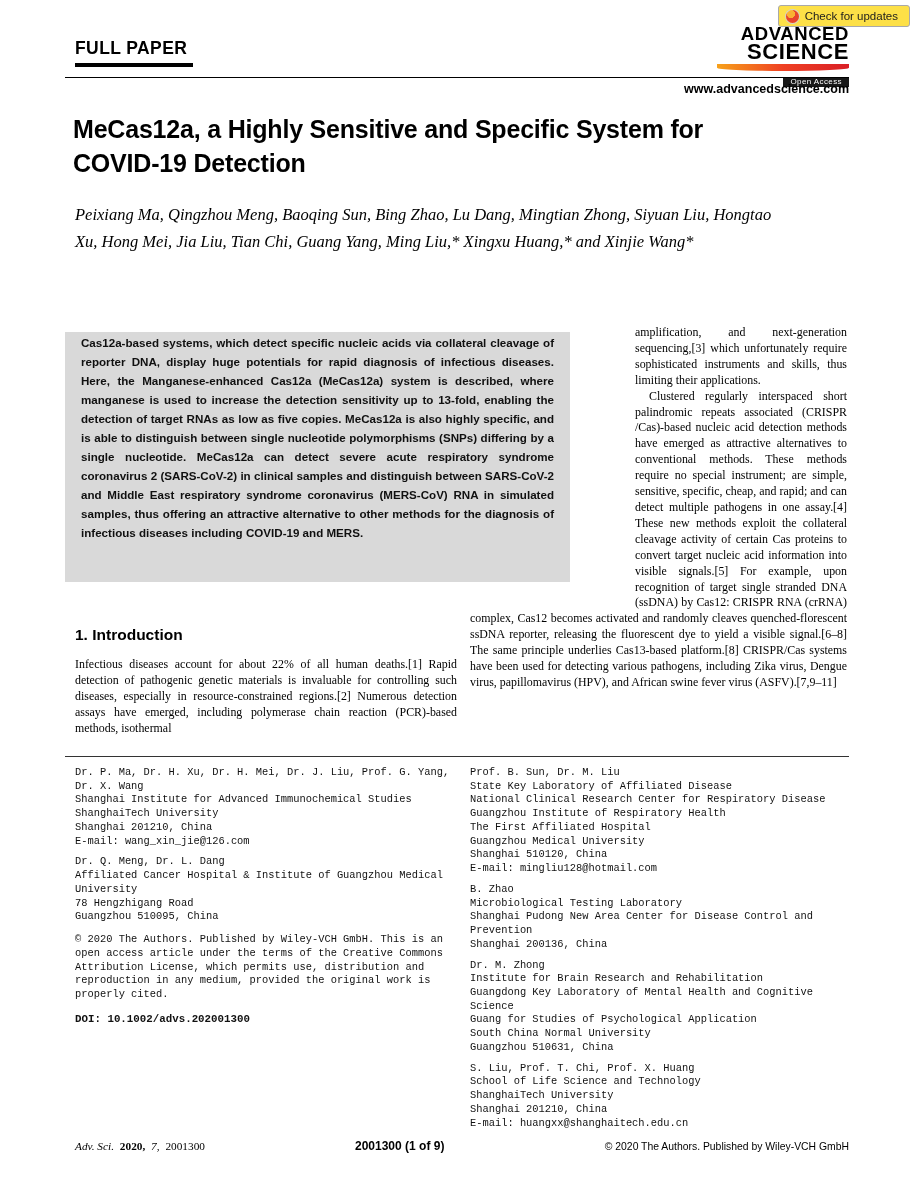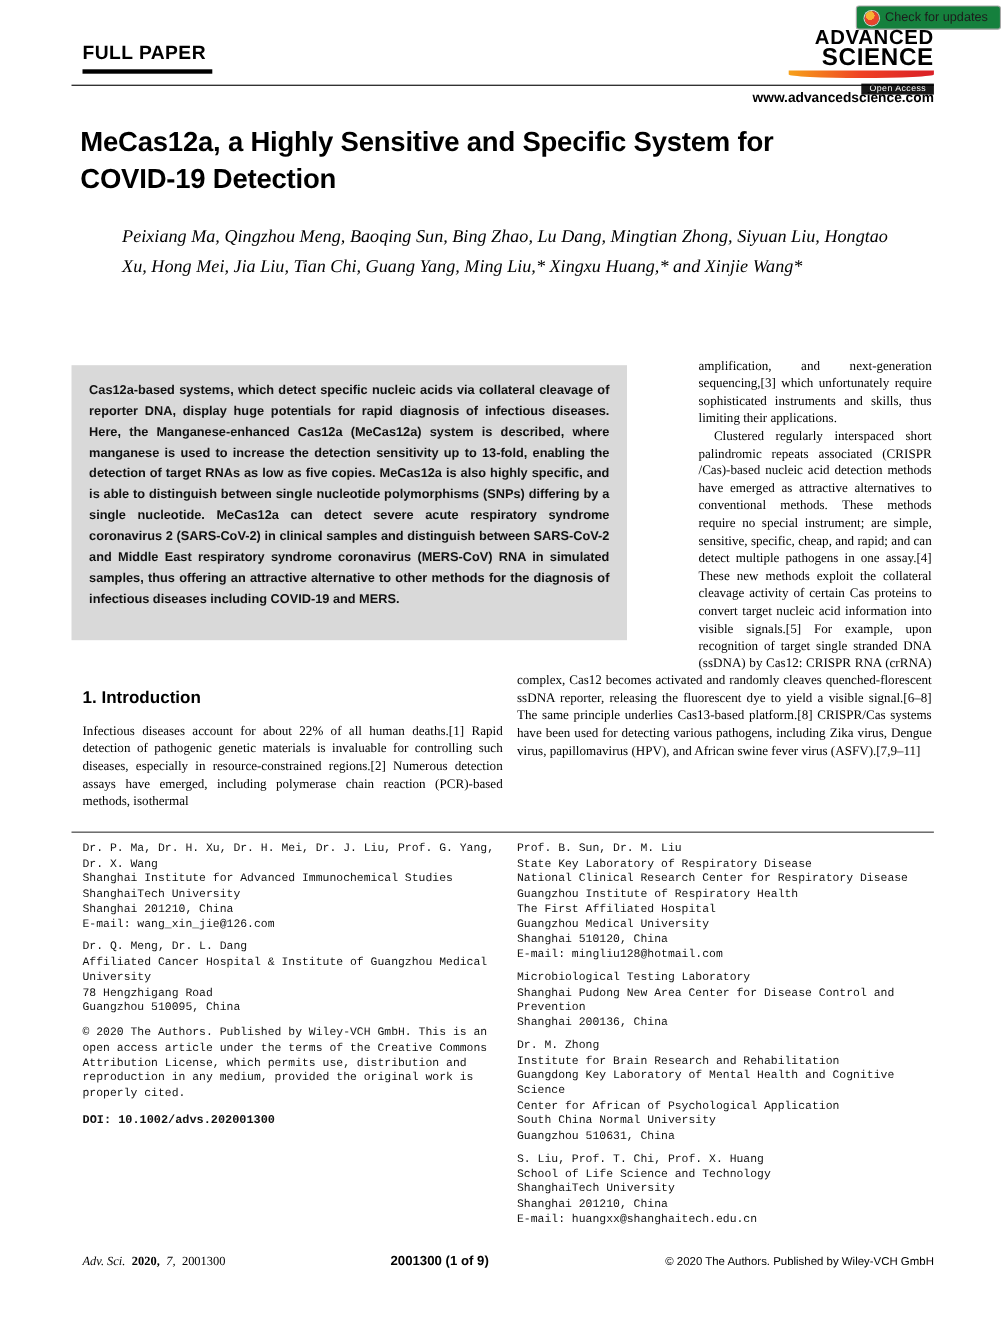--- a/index.html
+++ b/index.html
@@ -7,21 +7,21 @@
   .page {
     position:relative; width:914px; height:1200px; margin:0 auto;
     background:#ffffff; color:#000;
     font-family:"Liberation Serif", serif; overflow:hidden;
   }
 
   
   .update-badge {
     position:absolute; top:5px; right:4px; height:22px;
     display:flex; align-items:center; gap:6px; padding:0 11px 0 7px;
-    background:#15803d; border:1px solid #a9a9a9; border-radius:3px;
+    background:#fde047; border:1px solid #a9a9a9; border-radius:3px;
     font-family:"Liberation Sans", sans-serif; font-size:11.5px; color:#1c1c1c;
     cursor:pointer;
   }
   .crossmark {
     width:13px; height:13px; border-radius:50%;
     background:radial-gradient(circle at 38% 32%, #f9b233 0 34%, #e8432d 35% 100%);
     box-shadow:inset 0 0 0 1.5px #fff0, 0 0 0 1px #d0d0d0;
   }
 
   
@@ -53,27 +53,27 @@
   }
 
   
   .title {
     position:absolute; left:73px; top:112px; width:685px;
     font-family:"Liberation Sans", sans-serif; font-weight:bold;
     font-size:25px; line-height:1.36; letter-spacing:-0.2px;
   }
   .authors {
     position:absolute; left:75px; top:202px; width:700px;
-    font-style:italic; font-size:16.5px; line-height:1.62;margin-left:36px;
+    font-style:italic; font-size:16.5px; line-height:1.62;
   }
 
   
   .abstract-box {
     position:absolute; left:65px; top:332px; width:505px; min-height:250px;
-    background:#d9d9d9; padding:13px 16px;
+    background:#d9d9d9; padding:1px 16px;
     font-family:"Liberation Sans", sans-serif; font-weight:bold;
     font-size:11.6px; line-height:1.64; text-align:justify; color:#101010;
   }
 
   
   .right-col {
     position:absolute; left:470px; top:325px; width:377px;
     font-size:11.9px; line-height:15.9px; text-align:justify;
   }
   .right-col .spacer { float:left; width:165px; height:271px; }
@@ -172,38 +172,39 @@
         <div>78 Hengzhigang Road</div>
         <div>Guangzhou 510095, China</div>
       </div>
     <p class="license">© 2020 The Authors. Published by Wiley-VCH GmbH. This is an open access article under the terms of the Creative Commons Attribution License, which permits use, distribution and reproduction in any medium, provided the original work is properly cited.</p>
     <div class="doi">DOI: 10.1002/advs.202001300</div>
   </div>
 
   <div class="affil affil-right">
     <div class="fblock">
         <div>Prof. B. Sun, Dr. M. Liu</div>
-        <div>State Key Laboratory of Respiratory Disease</div>
+        <div>State Key Laboratory of Affiliated Disease</div>
         <div>National Clinical Research Center for Respiratory Disease</div>
         <div>Guangzhou Institute of Respiratory Health</div>
         <div>The First Affiliated Hospital</div>
         <div>Guangzhou Medical University</div>
         <div>Shanghai 510120, China</div>
         <div>E-mail: mingliu128@hotmail.com</div>
       </div>
     <div class="fblock">
+        <div>B. Zhao</div>
         <div>Microbiological Testing Laboratory</div>
         <div>Shanghai Pudong New Area Center for Disease Control and Prevention</div>
         <div>Shanghai 200136, China</div>
       </div>
     <div class="fblock">
         <div>Dr. M. Zhong</div>
         <div>Institute for Brain Research and Rehabilitation</div>
         <div>Guangdong Key Laboratory of Mental Health and Cognitive Science</div>
-        <div>Center for African of Psychological Application</div>
+        <div>Guang for Studies of Psychological Application</div>
         <div>South China Normal University</div>
         <div>Guangzhou 510631, China</div>
       </div>
     <div class="fblock">
         <div>S. Liu, Prof. T. Chi, Prof. X. Huang</div>
         <div>School of Life Science and Technology</div>
         <div>ShanghaiTech University</div>
         <div>Shanghai 201210, China</div>
         <div>E-mail: huangxx@shanghaitech.edu.cn</div>
       </div>

